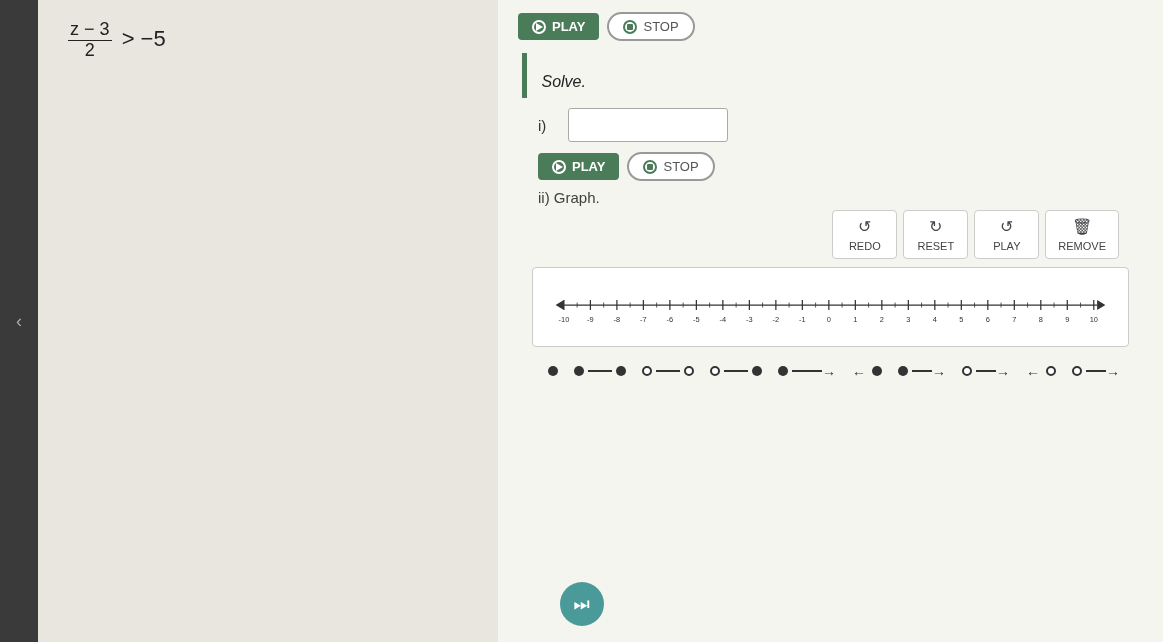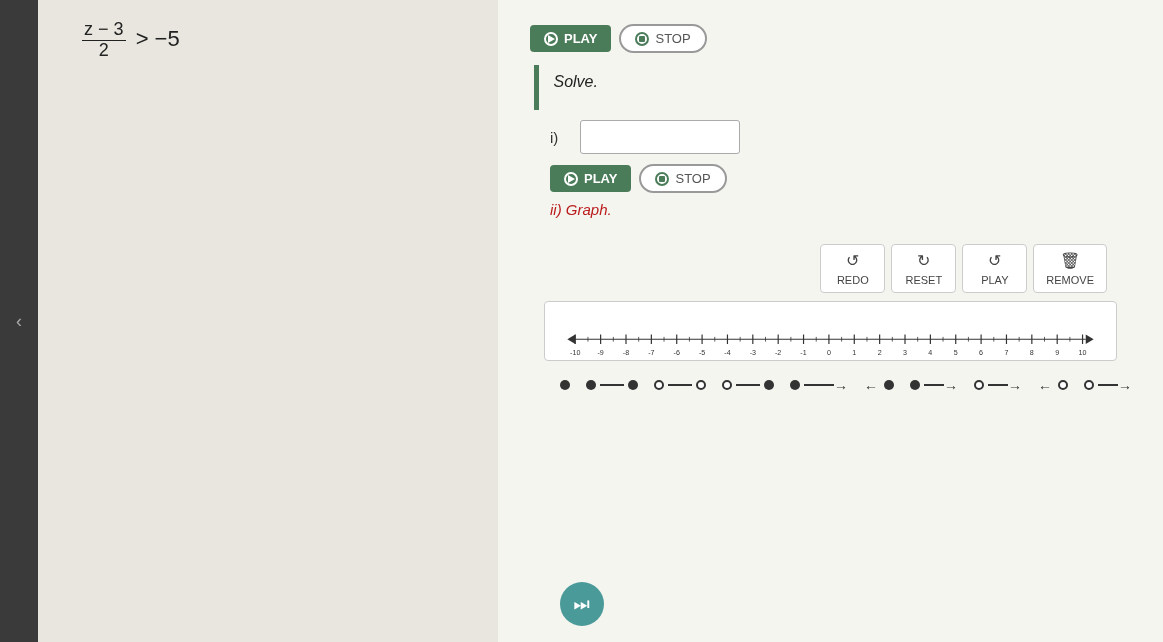--- a/index.html
+++ b/index.html
@@ -52,21 +52,21 @@
     .problem-instruction {
       font-size: 14px;
       color: #222;
       margin-bottom: 12px;
       font-style: italic;
     }
 
     .inequality {
       font-size: 22px;
       color: #222;
-      margin-left: 24px;
+      margin-left: 10px;
     }
 
     .fraction {
       display: inline-flex;
       flex-direction: column;
       align-items: center;
       vertical-align: middle;
       font-size: 18px;
       line-height: 1.1;
       margin-right: 4px;
@@ -84,21 +84,21 @@
     }
 
     
     .right-panel {
       position: absolute;
       left: 460px;
       top: 0;
       right: 0;
       bottom: 0;
       background: #f5f5f0;
-      padding: 16px;
+      padding: 4px;
     }
 
     
     .top-bar {
       display: flex;
       align-items: center;
       gap: 8px;
       padding: 8px 16px;
       background: #f5f5f0;
     }
@@ -179,21 +179,21 @@
       vertical-align: top;
       margin-right: 10px;
     }
 
     .solve-label {
       display: inline-block;
       font-size: 16px;
       color: #222;
       font-style: italic;
       vertical-align: top;
-      margin-top: 8px;
+      margin-top: 20px;
     }
 
     
     .part-row {
       display: flex;
       align-items: center;
       margin: 10px 0 10px 16px;
     }
 
     .part-label {
@@ -246,23 +246,22 @@
       border: 2px solid #999;
       border-radius: 20px;
       padding: 5px 14px;
       font-size: 13px;
       cursor: pointer;
     }
 
     
     .graph-label {
       font-size: 15px;
-      color: #b91c1c;
-      margin: 4px 0 26px 16px;
-      font-style: italic;
+      color: #404040;
+      margin: 4px 0 4px 16px;
     }
 
     
     .graph-area {
       position: relative;
       margin: 0 10px;
     }
 
     
     .action-buttons {
@@ -294,21 +293,21 @@
     }
 
     
     .number-line-container {
       background: white;
       border: 1.5px solid #ccc;
       border-radius: 4px;
       padding: 12px 16px;
       margin: 0 0 10px 0;
       position: relative;
-      height: 60px;
+      height: 80px;
     }
 
     .number-line-svg {
       width: 100%;
       height: 60px;
     }
 
     
     .symbol-row {
       display: flex;

